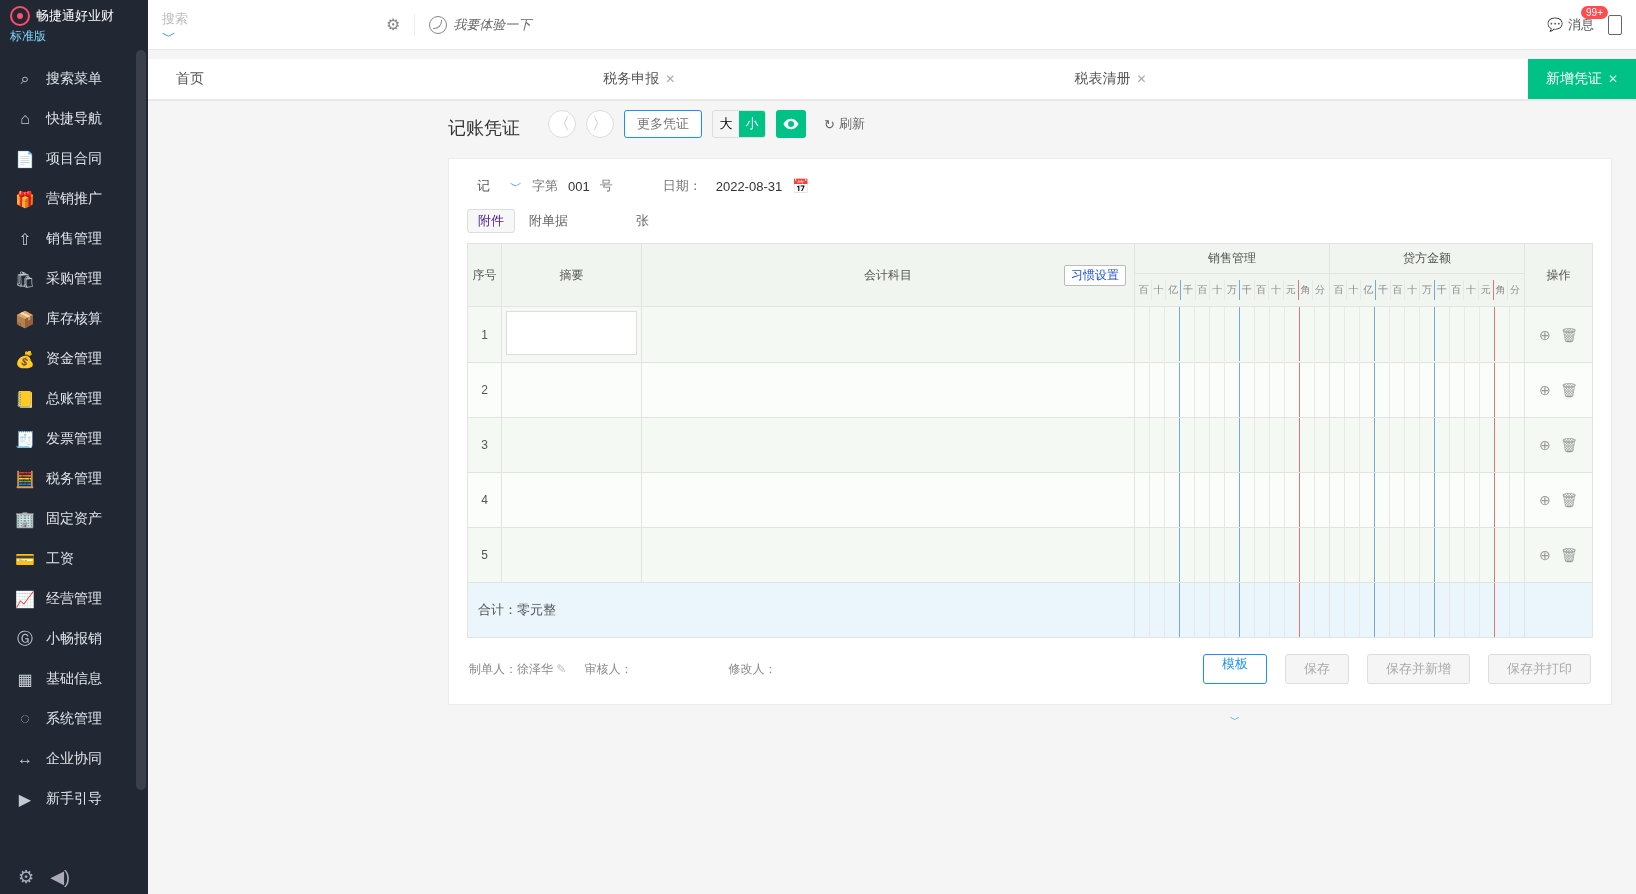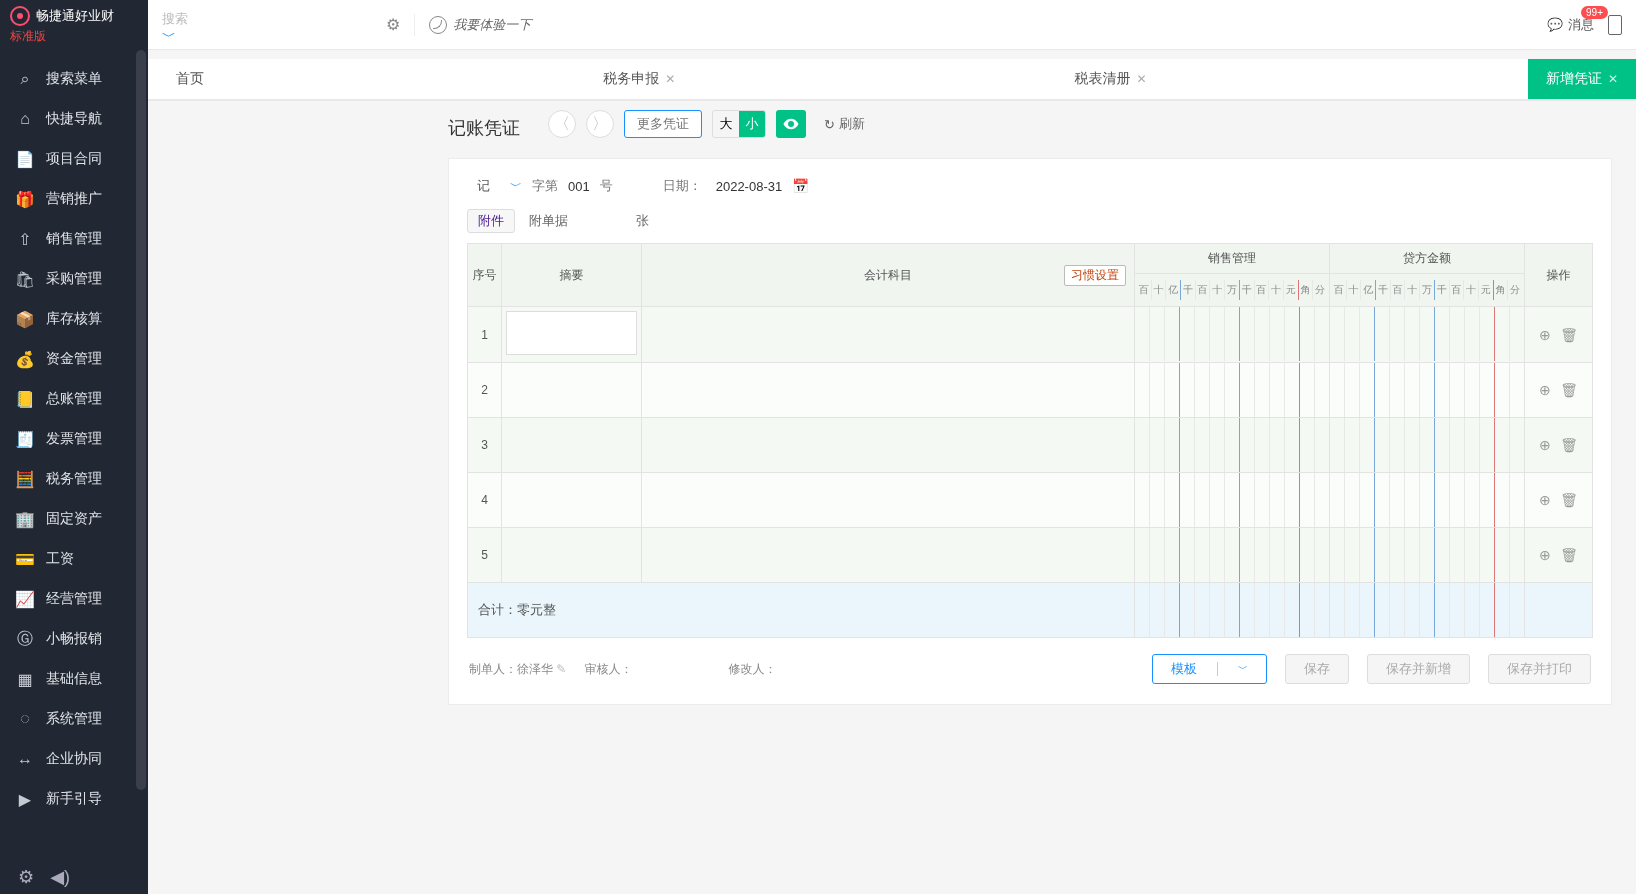--- a/index.html
+++ b/index.html
@@ -3,21 +3,21 @@
 <meta charset="utf-8">
 <style>
 * { margin:0; padding:0; box-sizing:border-box; font-family:"Microsoft YaHei","PingFang SC",Arial,sans-serif; }
 body { background:#f5f5f5; overflow:hidden; width:1636px; height:894px; position:relative; }
 
 
 .sidebar { position:absolute; left:0; top:0; width:148px; height:100%; background:#222833; color:#fff; }
 .sidebar-logo { display:flex; align-items:center; gap:6px; padding:6px 10px 2px; font-size:13px; }
 .sidebar-logo .logo-dot { width:20px; height:20px; border:2px solid #ff4d6d; border-radius:50%; display:flex; align-items:center; justify-content:center;}
 .sidebar-logo .logo-dot::after{content:'';width:6px;height:6px;background:#ff4d6d;border-radius:50%;}
-.sidebar-sub { font-size:12px; color:#ef4444; padding:0 10px 8px; }
+.sidebar-sub { font-size:12px; color:#7dd3fc; padding:0 10px 8px; }
 .sidebar-menu { padding-top:6px; overflow:hidden; }
 .sidebar-item { display:flex; align-items:center; gap:12px; padding:11px 16px; font-size:14px; color:#e0e3e8; cursor:pointer; }
 .sidebar-ico { width:18px; height:18px; display:flex; align-items:center; justify-content:center; font-size:16px; color:#c5c9d2;}
 .sidebar-scroll { position:absolute; right:2px; top:50px; width:10px; height:740px; background:#3a3f4b; border-radius:5px;}
 .sidebar-bottom { position:absolute; bottom:0; left:18px; display:flex; gap:16px; padding:6px 0; color:#aab;}
 .sidebar-bottom span{font-size:18px;}
 
 
 .topbar { position:absolute; left:148px; right:0; top:0; height:50px; background:#fff; border-bottom:1px solid #e8e8e8; display:flex; align-items:center; padding:0 14px; gap:14px;}
 .search-box { width:210px; height:30px; display:flex; align-items:flex-start; justify-content:space-between; color:#bbb; font-size:13px; position:relative;flex-direction:column;}
@@ -80,31 +80,31 @@
 .digits span { flex:1; border-right:1px solid #e8e8e8; font-size:10px; color:#888; padding:3px 0;}
 .digits span:last-child{border-right:none;}
 .digits .red { border-right:1px solid #d77;}
 .digits .blue { border-right:1px solid #7aa7d9;}
 .vtable tbody td { height:54px; background:#fafdfa;}
 .vtable tbody tr:nth-child(odd) td { background:#f4f9f4;}
 .vtable tbody td.amt { padding:0;}
 .vtable tbody .digits span { height:54px; padding:0;}
 .summary-input { width:calc(100% - 8px); height:44px; border:1px solid #ddd; background:#fff; margin:4px; padding:4px; font-size:12px; resize:none;}
 .op-ico { color:#999; font-size:14px; cursor:pointer; margin:0 3px;}
-.habit-btn { font-size:12px; padding:1px 6px; border:1px solid #bbb; background:#fff; border-radius:2px; cursor:pointer; color:#c2410c;}
+.habit-btn { font-size:12px; padding:1px 6px; border:1px solid #bbb; background:#fff; border-radius:2px; cursor:pointer; color:#1d4ed8;}
 .subject-th { display:flex; align-items:center; justify-content:center; gap:8px; position:relative;}
 .subject-th .habit-btn{position:absolute; right:6px;}
 .total-row td { background:#eaf6fb !important; height:36px; font-size:13px;}
 .total-row .total-text { text-align:left; padding-left:10px;}
 
 
 .vfoot { display:flex; align-items:center; padding:16px 2px 0; font-size:12px; color:#888; gap:18px;}
 .vfoot .fill{flex:1;}
 .btn { height:30px; padding:0 18px; border-radius:3px; font-size:13px; cursor:pointer; border:1px solid #ddd; background:#fff; color:#aaa;}
-.btn-tpl { border:1px solid #1890ff; color:#1890ff; display:flex; align-items:center; gap:20px;}
+.btn-tpl { border:1px solid #1890ff; color:#1890ff; display:flex; align-items:center; gap:20px;flex-direction:column;}
 .btn-tpl .sep{width:1px;height:14px;background:#1890ff;opacity:.4;}
 .btn-dis { background:#f5f5f5;}
 .edit-ico{color:#bbb;font-size:12px;cursor:pointer;}
 </style>
 </head>
 <body>
 
 <div class="sidebar">
   <div class="sidebar-logo">
     <span class="logo-dot"></span>

